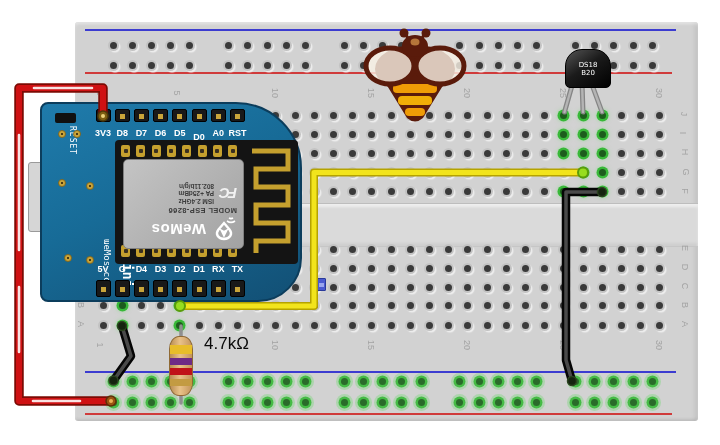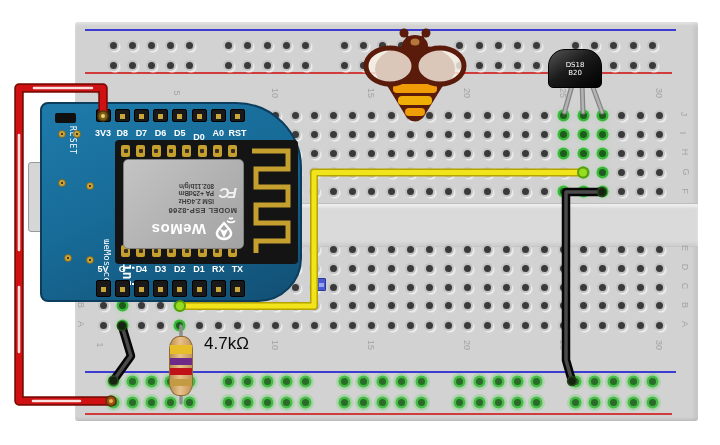--- a/index.html
+++ b/index.html
@@ -44,21 +44,21 @@
   .fcc-row{display:flex;align-items:center;gap:7px;margin-top:1px;}
   .fcc-mark{color:#f2f2f2;font-weight:bold;font-size:15px;letter-spacing:-2px;font-style:italic;}
   .spec-col{font-size:6.5px;font-weight:bold;color:#3c3c3c;line-height:7.5px;white-space:nowrap;}
   #bluesmd{left:202px;top:138px;width:9px;height:13px;background:#4a5ad0;border:1px solid #2a3a9a;box-sizing:border-box;border-radius:1px;}
   #bluesmd i{position:absolute;left:1px;top:4px;width:5px;height:4px;background:#9aa6ee;}
   .pinlabel{position:absolute;width:28px;text-align:center;color:#ffffff;font-size:9px;font-weight:bold;
     font-family:"Liberation Sans",sans-serif;letter-spacing:0px;}
   .pinhead{position:absolute;width:15px;background:#191919;border:1px solid #000;box-sizing:border-box;border-radius:2px;}
 
   
-  #ds18b20{left:548px;top:49px;width:54px;height:39px;
+  #ds18b20{left:565px;top:49px;width:46px;height:39px;
     background:linear-gradient(145deg,#555 0%,#1b1b1b 45%,#000 100%);
     border-radius:17px 17px 5px 5px;border:1px solid #000;box-sizing:border-box;}
   #ds18b20 .slabel{margin-top:12px;text-align:center;color:#fff;font-size:7px;line-height:7.5px;
     font-family:"DejaVu Sans",sans-serif;}
 
   
   #res-body{left:169px;top:336px;width:24px;height:60px;
     background:linear-gradient(90deg,#b98d52,#e9c289 45%,#c3945a);
     border:1px solid #8f6a35;box-sizing:border-box;border-radius:10px/13px;}
   .band{position:absolute;left:0;width:22px;}

